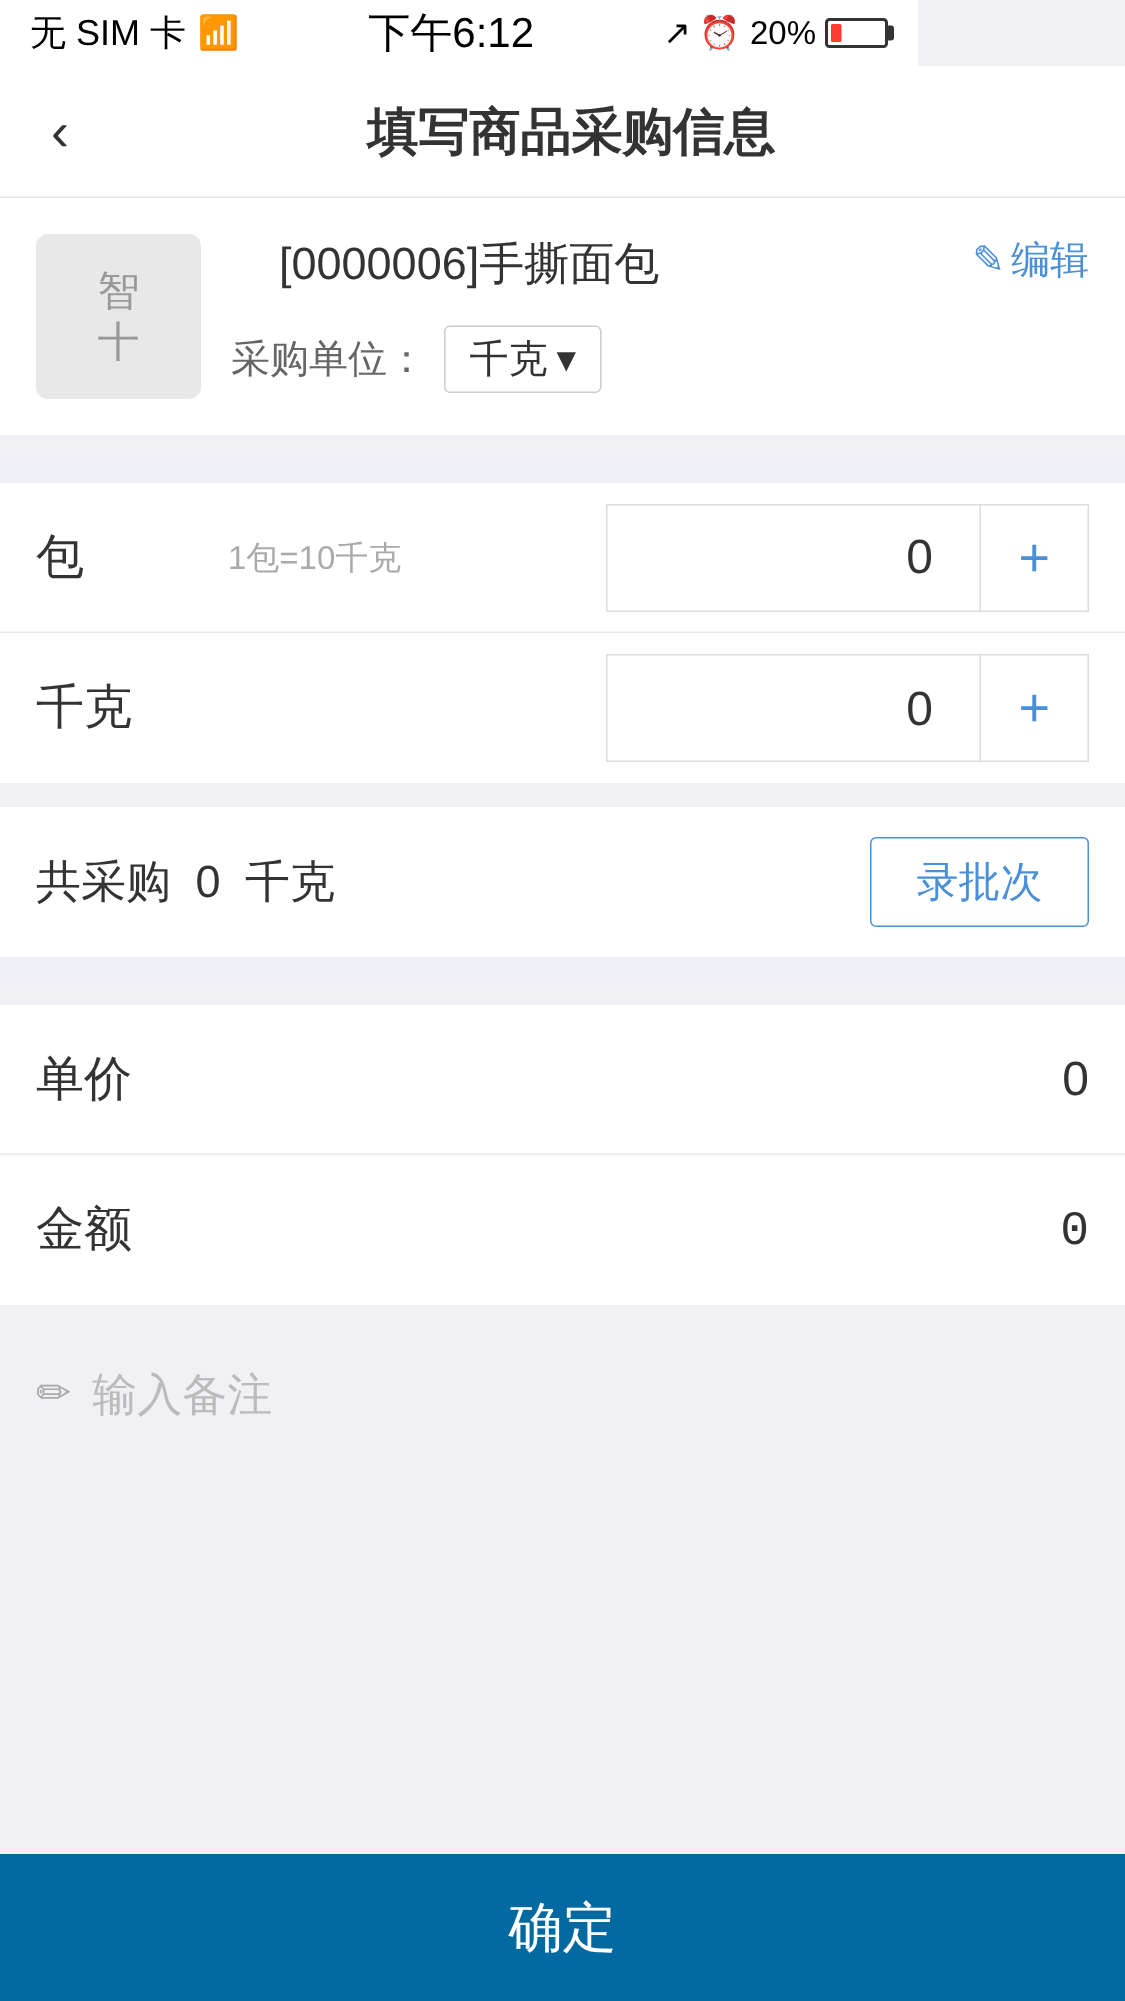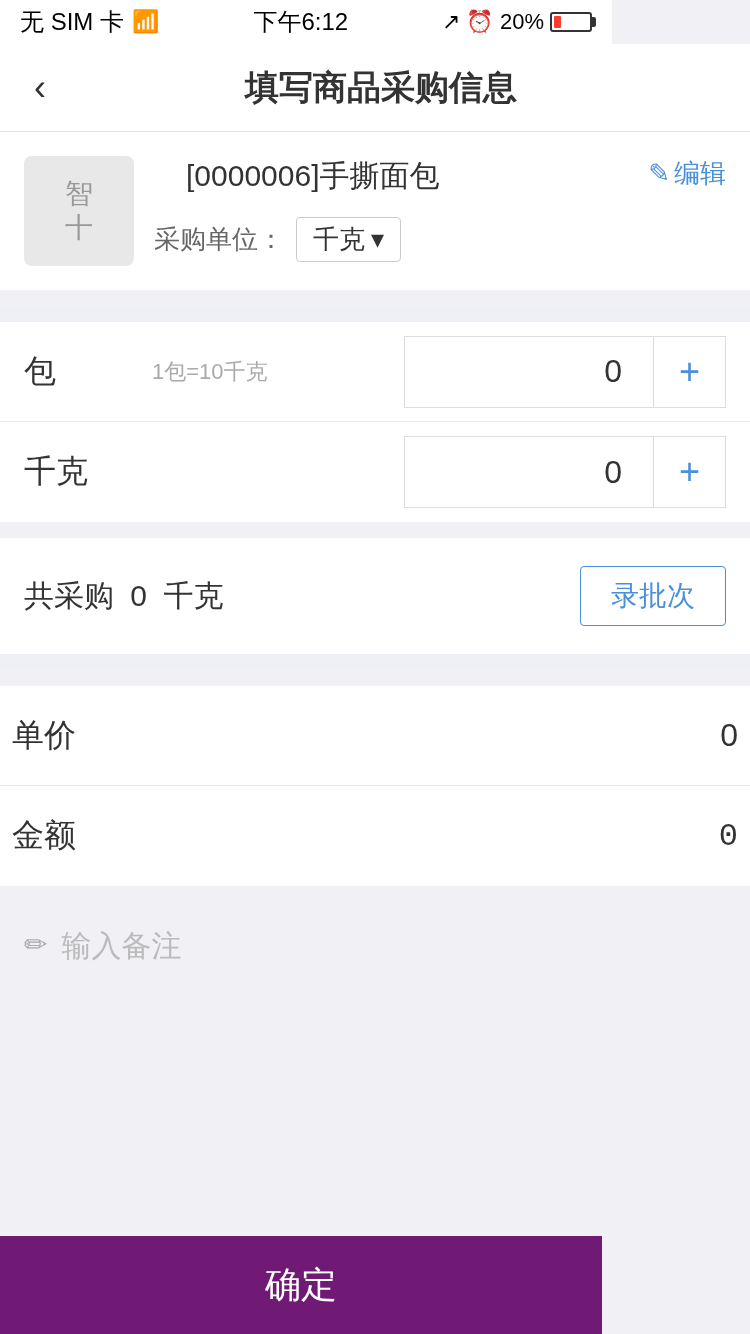--- a/index.html
+++ b/index.html
@@ -19,21 +19,21 @@
       height: 44px;
       background: #fff;
       display: flex;
       align-items: center;
       justify-content: space-between;
       padding: 0 20px;
       font-size: 24px;
       color: #000;
     }
     .status-left { display: flex; align-items: center; gap: 8px; }
-    .status-center { font-size: 24px; font-weight: 500; }
+    .status-center { font-size: 28px; font-weight: 500; }
     .status-right { display: flex; align-items: center; gap: 6px; font-size: 22px; }
     .battery-icon {
       width: 42px; height: 20px; border: 2px solid #333; border-radius: 3px; position: relative;
       display: inline-flex; align-items: center; padding: 2px;
     }
     .battery-icon::after {
       content: ''; position: absolute; right: -6px; top: 50%; transform: translateY(-50%);
       width: 4px; height: 10px; background: #333; border-radius: 0 2px 2px 0;
     }
     .battery-fill {
@@ -155,21 +155,21 @@
       align-items: center;
       justify-content: center;
       font-size: 36px;
       color: #4a90d9;
       cursor: pointer;
     }
 
     
     .summary-row {
       background: #fff;
-      height: 116px;
+      height: 100px;
       display: flex;
       align-items: center;
       justify-content: space-between;
       padding: 0 24px;
       margin-top: 16px;
     }
     .summary-text { font-size: 30px; color: #333; }
     .batch-btn {
       border: 1px solid #4a90d9;
       color: #4a90d9;
@@ -182,21 +182,21 @@
 
     
     .price-section {
       background: #fff;
       margin-top: 16px;
     }
     .price-row {
       display: flex;
       align-items: center;
       justify-content: space-between;
-      padding: 0 12px;
+      padding: 0 24px;
       height: 100px;
       border-bottom: 1px solid #e8e8e8;
     }
     .price-row:last-child { border-bottom: none; font-family: Liberation Mono, monospace; }
     .price-label { font-size: 32px; color: #333; }
     .price-value { font-size: 32px; color: #333; }
 
     
     .remark-section {
       background: #f0f0f5;
@@ -211,23 +211,23 @@
     .remark-placeholder { font-size: 30px; color: #bbb; }
 
     
     .content-spacer { flex: 1; background: #f0f0f5; min-height: 300px; }
 
     
     .confirm-btn {
       position: fixed;
       bottom: 0;
       left: 0;
-      width: 602px;
+      width: 750px;
       height: 98px;
-      background: #701a75;
+      background: #0369a1;
       color: #fff;
       font-size: 36px;
       display: flex;
       align-items: center;
       justify-content: center;
       cursor: pointer;
       border: none;
     }
 
     

